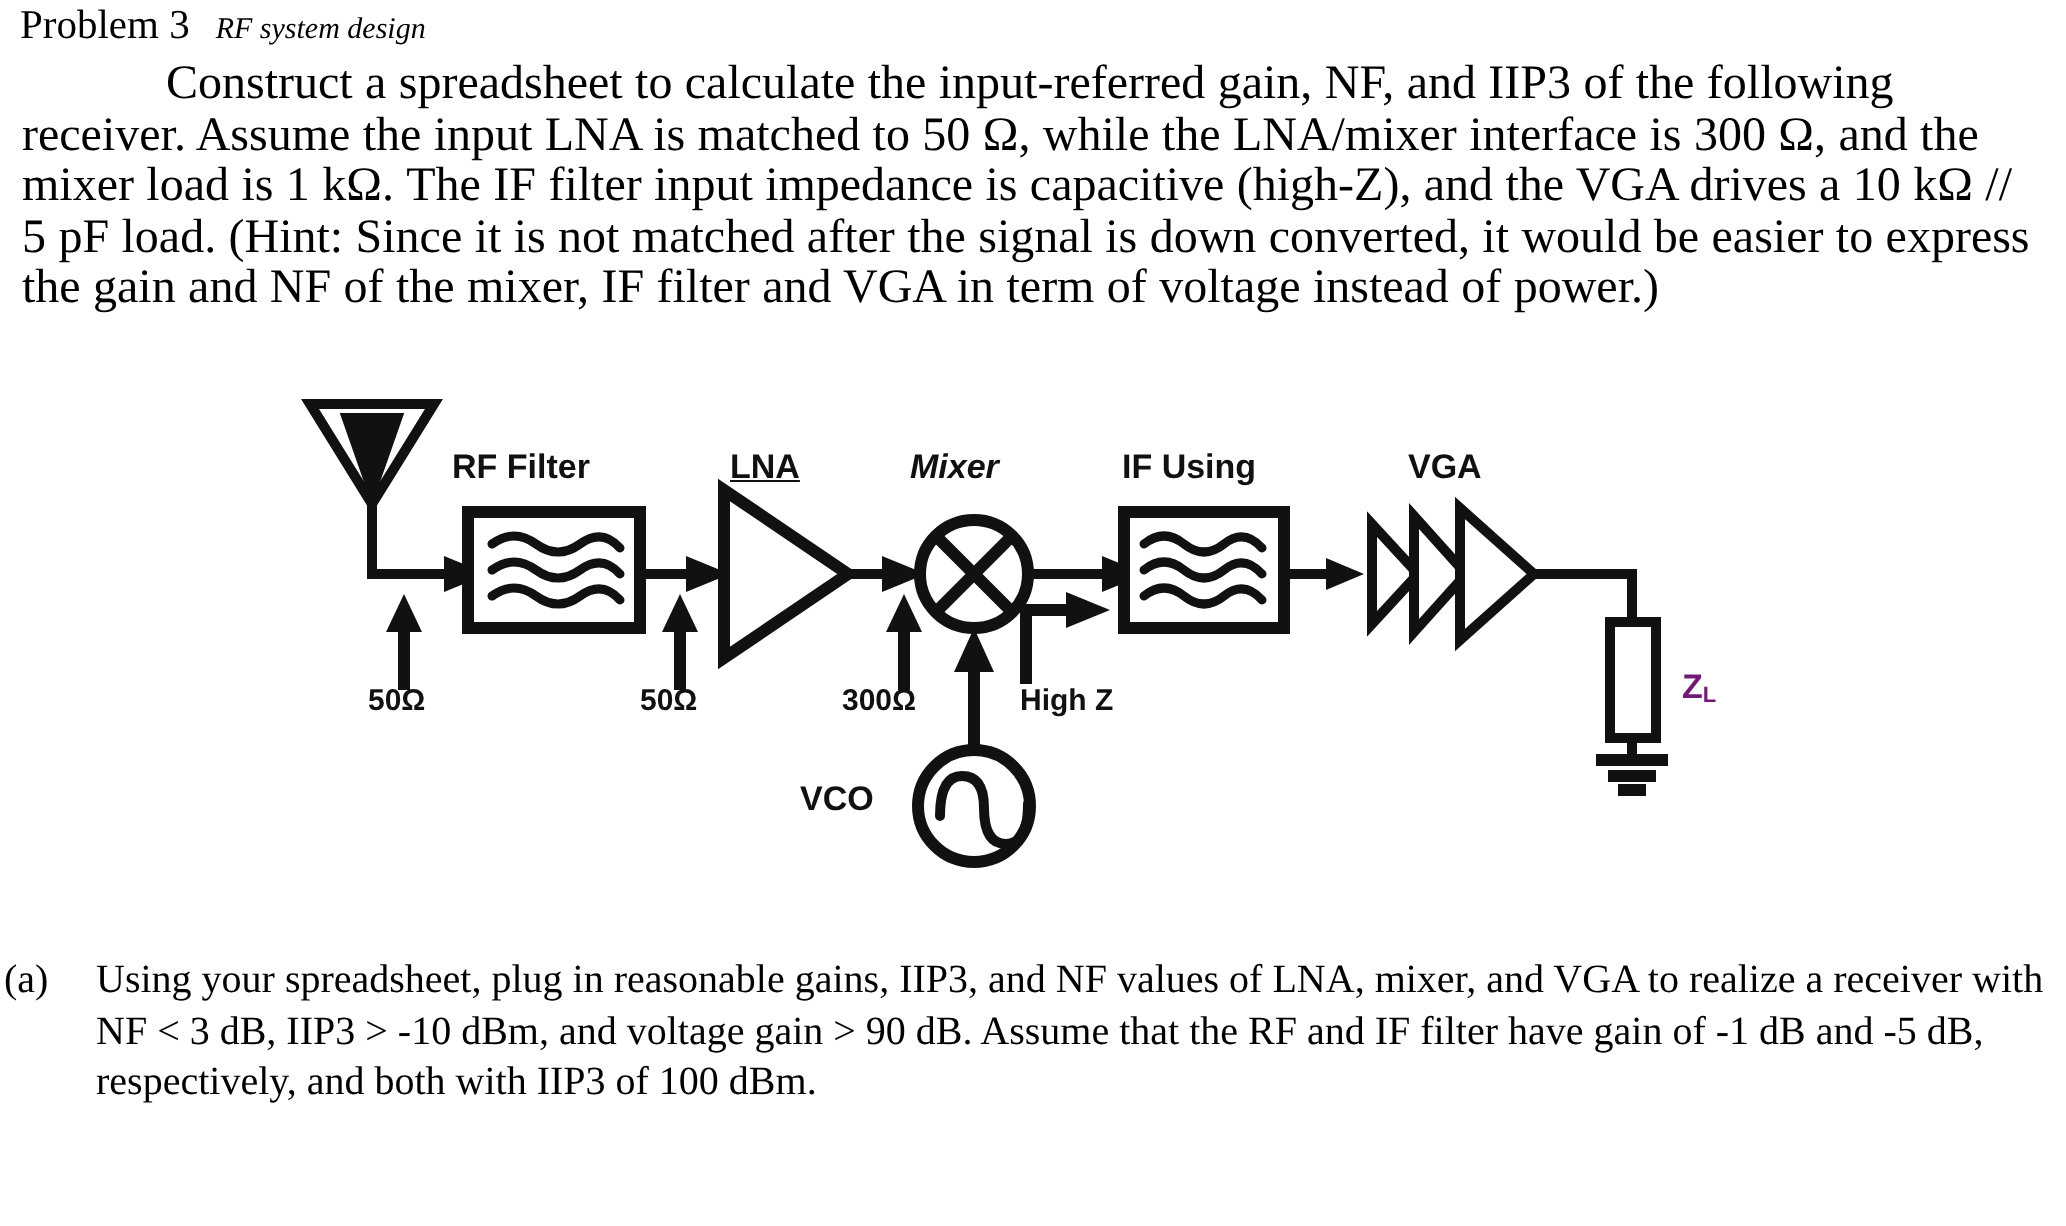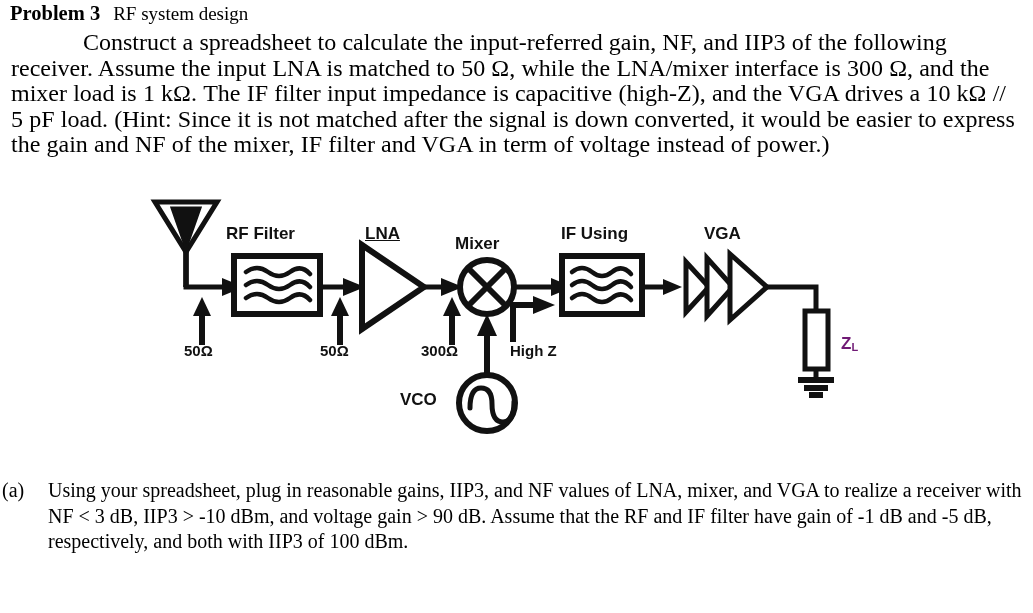--- a/index.html
+++ b/index.html
@@ -19,26 +19,27 @@
   
   .problem-head {
     position: absolute;
     left: 10px;
     top: 1px;
     font-size: 20.5px;
     line-height: 25px;
     white-space: nowrap;
   }
   .problem-head .ph-label {
-    font-weight: bold;
+    font-weight: normal;
   }
   .problem-head .ph-sub {
     font-weight: normal;
     margin-left: 13px;
-    font-size: 19px;
+    font-size: 15px;
+    font-style: italic;
   }
 
   
   .para {
     position: absolute;
     left: 11px;
     top: 30px;
     width: 1012px;
     font-size: 24px;
     line-height: 25.6px;
@@ -225,21 +226,21 @@
       <g>
         <circle cx="487" cy="213" r="28" fill="#ffffff" stroke="#111111" stroke-width="6"></circle>
         <path d="M470 218 q0 -20 11 -20 q11 0 11 16 q0 18 11 18 q11 0 11 -20" fill="none" stroke="#111111" stroke-width="5" stroke-linecap="round"></path>
       </g>
 
     </g>
   </svg>
 
   <span class="dlabel" style="left:226px; top:34px;">RF Filter</span>
   <span class="dlabel" style="left:365px; top:34px;text-decoration:underline;">LNA</span>
-  <span class="dlabel" style="left:455px; top:44px;">Mixer</span>
+  <span class="dlabel" style="left:455px; top:34px;font-style:italic;">Mixer</span>
   <span class="dlabel" style="left:561px; top:34px;">IF Using</span>
   <span class="dlabel" style="left:704px; top:34px;">VGA</span>
 
   <span class="dlabel small" style="left:184px; top:152px;">50Ω</span>
   <span class="dlabel small" style="left:320px; top:152px;">50Ω</span>
   <span class="dlabel small" style="left:421px; top:152px;">300Ω</span>
   <span class="dlabel small" style="left:510px; top:152px;">High Z</span>
 
   <span class="dlabel" style="left:400px; top:200px;">VCO</span>
 

